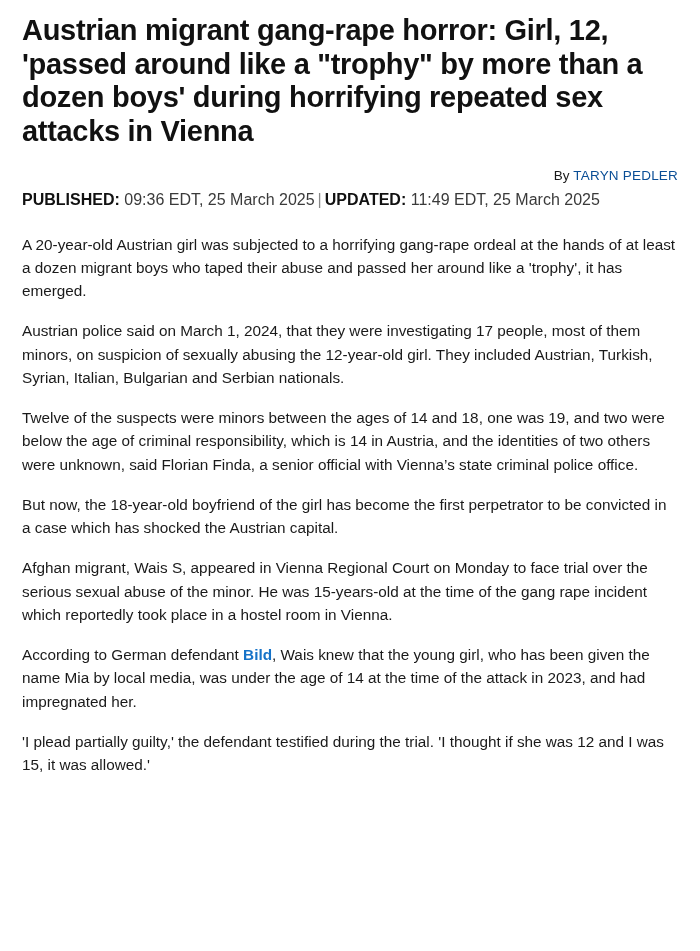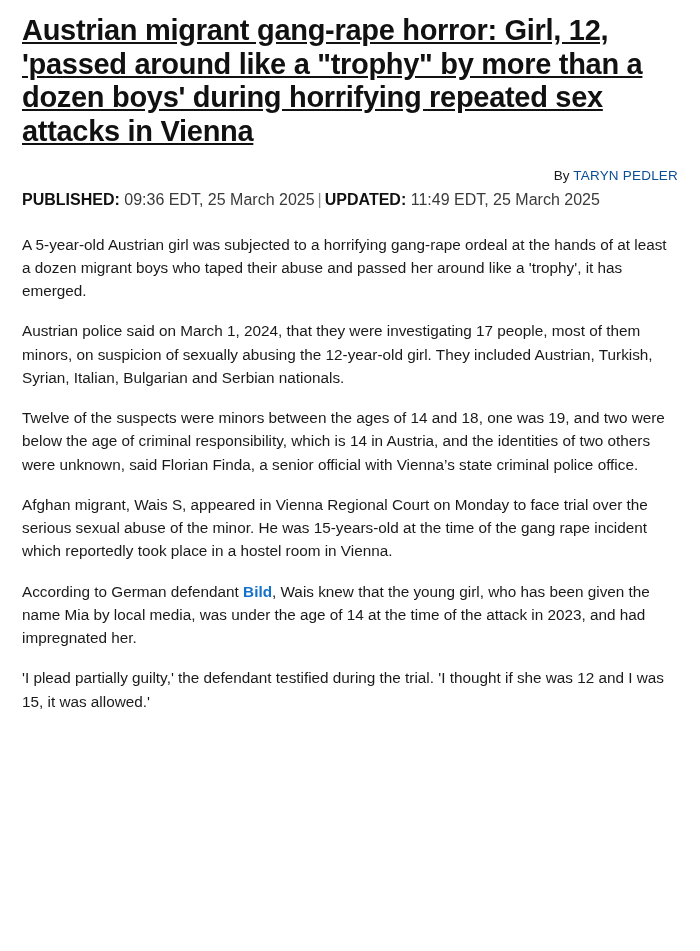--- a/index.html
+++ b/index.html
@@ -19,21 +19,20 @@
     box-sizing: border-box;
     padding: 14px 22px 10px 22px;
   }
   .headline {
     font-size: 29px;
     line-height: 1.16;
     font-weight: bold;
     letter-spacing: -0.3px;
     color: #111111;
     margin: 0 0 18px 0;
-    text-decoration: underline;
   }
   .byline {
     font-size: 13.5px;
     color: #1a1a1a;
     margin: 0 0 5px 0;
     line-height: 1.3;
     text-align: right;
   }
   .byline .author {
     color: #0a4e96;
@@ -85,21 +84,22 @@
     <span class="author">TARYN PEDLER</span>
   </div>
 
   <div class="timestamps">
     <span class="lbl">PUBLISHED:</span>
     <span>09:36 EDT, 25 March 2025</span><span class="sep">|</span><span class="lbl">UPDATED:</span>
     <span>11:49 EDT, 25 March 2025</span>
   </div>
 
   <div class="body">
-    <p>A 5-year-old Austrian girl was subjected to a horrifying gang-rape ordeal at the hands of at least a dozen migrant boys who taped their abuse and passed her around like a 'trophy', it has emerged.</p>
+    <p>A 20-year-old Austrian girl was subjected to a horrifying gang-rape ordeal at the hands of at least a dozen migrant boys who taped their abuse and passed her around like a 'trophy', it has emerged.</p>
     <p>Austrian police said on March 1, 2024, that they were investigating 17 people, most of them minors, on suspicion of sexually abusing the 12-year-old girl. They included Austrian, Turkish, Syrian, Italian, Bulgarian and Serbian nationals.</p>
     <p>Twelve of the suspects were minors between the ages of 14 and 18, one was 19, and two were below the age of criminal responsibility, which is 14 in Austria, and the identities of two others were unknown, said Florian Finda, a senior official with Vienna’s state criminal police office.</p>
+    <p>But now, the 18-year-old boyfriend of the girl has become the first perpetrator to be convicted in a case which has shocked the Austrian capital.</p>
     <p>Afghan migrant, Wais S, appeared in Vienna Regional Court on Monday to face trial over the serious sexual abuse of the minor. He was 15-years-old at the time of the gang rape incident which reportedly took place in a hostel room in Vienna.</p>
     <p><span>According to German defendant </span><a class="inline-link" href="#">Bild</a><span>, Wais knew that the young girl, who has been given the name Mia by local media, was under the age of 14 at the time of the attack in 2023, and had impregnated her.</span></p>
     <p>'I plead partially guilty,' the defendant testified during the trial. 'I thought if she was 12 and I was 15, it was allowed.'</p>
   </div>
 
 </div>
 
 </body></html>

